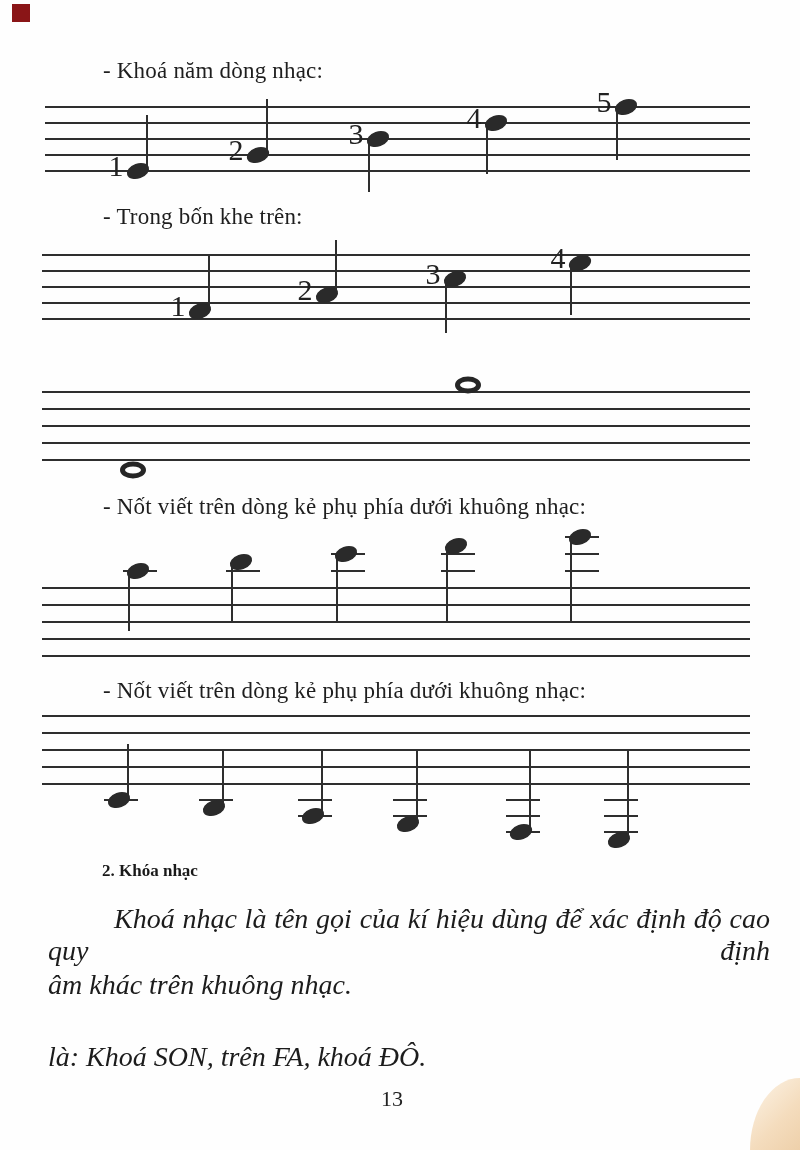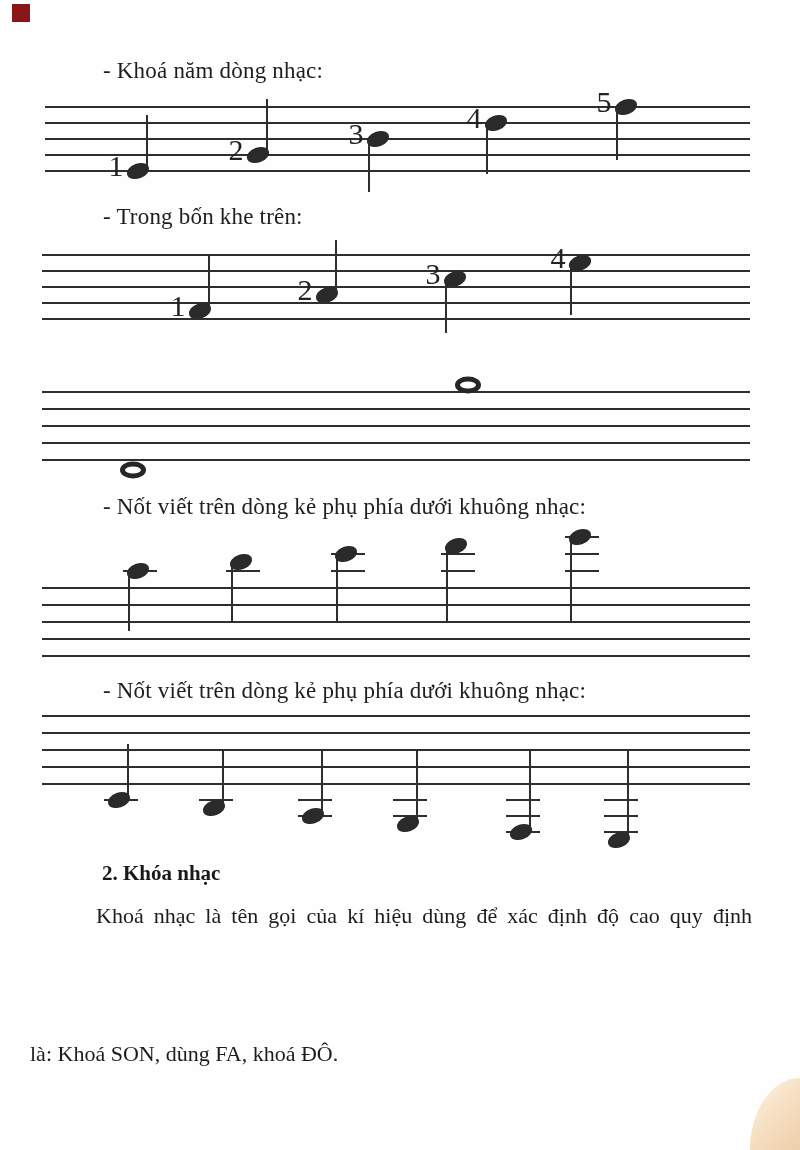--- a/index.html
+++ b/index.html
@@ -22,26 +22,26 @@
   .whole-note {
     position:absolute; width:26px; height:17px; box-sizing:border-box;
     border:5px solid #262626; border-radius:50%; background:#ffffff;
     transform:translate(-50%,-50%);
   }
   .note-digit {
     position:absolute; font-size:30px; line-height:1; color:#222222;
     transform:translate(-50%,-50%); font-family:"Liberation Serif", serif;
   }
   .body-line {
-    position:absolute; left:30px; width:722px; font-size:22px;
-    color:#1c1c1c; white-space:nowrap;
+    position:absolute; left:48px; width:722px; font-size:28px;
+    color:#1c1c1c; white-space:nowrap;font-style:italic;
   }
   .just { white-space:normal; text-align:justify; text-align-last:justify; -moz-text-align-last:justify; }
   .indent { text-indent:66px; }
-  #heading { position:absolute; left:102px; top:861px; font-size:21px; font-weight:bold; color:#191919; }
+  #heading { position:absolute; left:102px; top:861px; font-size:17px; font-weight:bold; color:#191919; }
   #p1l1 { top:903px; }
   #p1l2 { top:936px; }
   #p1l3 { top:969px; }
   #p2l1 { top:1007px; }
   #p2l2 { top:1041px; }
   #page-number { position:absolute; left:0; top:1086px; width:784px; text-align:center; font-size:22px; color:#222; }
   #corner-square { position:absolute; left:12px; top:4px; width:18px; height:18px; }
   #page-curl {
     position:absolute; right:0; bottom:0; width:50px; height:72px;
     border-top-left-radius:100%;
@@ -172,19 +172,21 @@
       <div class="ledger" style="left: 604px; top: 799px; width: 34px;"></div>
       <div class="ledger" style="left: 604px; top: 815px; width: 34px;"></div>
       <div class="ledger" style="left: 604px; top: 831px; width: 34px;"></div>
       <div class="note-stem" style="left: 627px; top: 750px; height: 90px;"></div>
       <div class="note-head" style="left: 619px; top: 840px;"></div>
     </div>
 
   <div id="heading">2. Khóa nhạc</div>
 
   <div id="p1l1" class="body-line just indent">Khoá nhạc là tên gọi của kí hiệu dùng để xác định độ cao quy định</div>
+  <div id="p1l3" class="body-line">âm khác trên khuông nhạc.</div>
 
-  <div id="p2l2" class="body-line">là: Khoá SON, dùng FA, khoá ĐÔ.</div>
+  <div id="p2l2" class="body-line">là: Khoá SON, trên FA, khoá ĐÔ.</div>
 
+  <div id="page-number">13</div>
 
   <div id="page-curl"></div>
 
 </div>
 
 </body></html>

